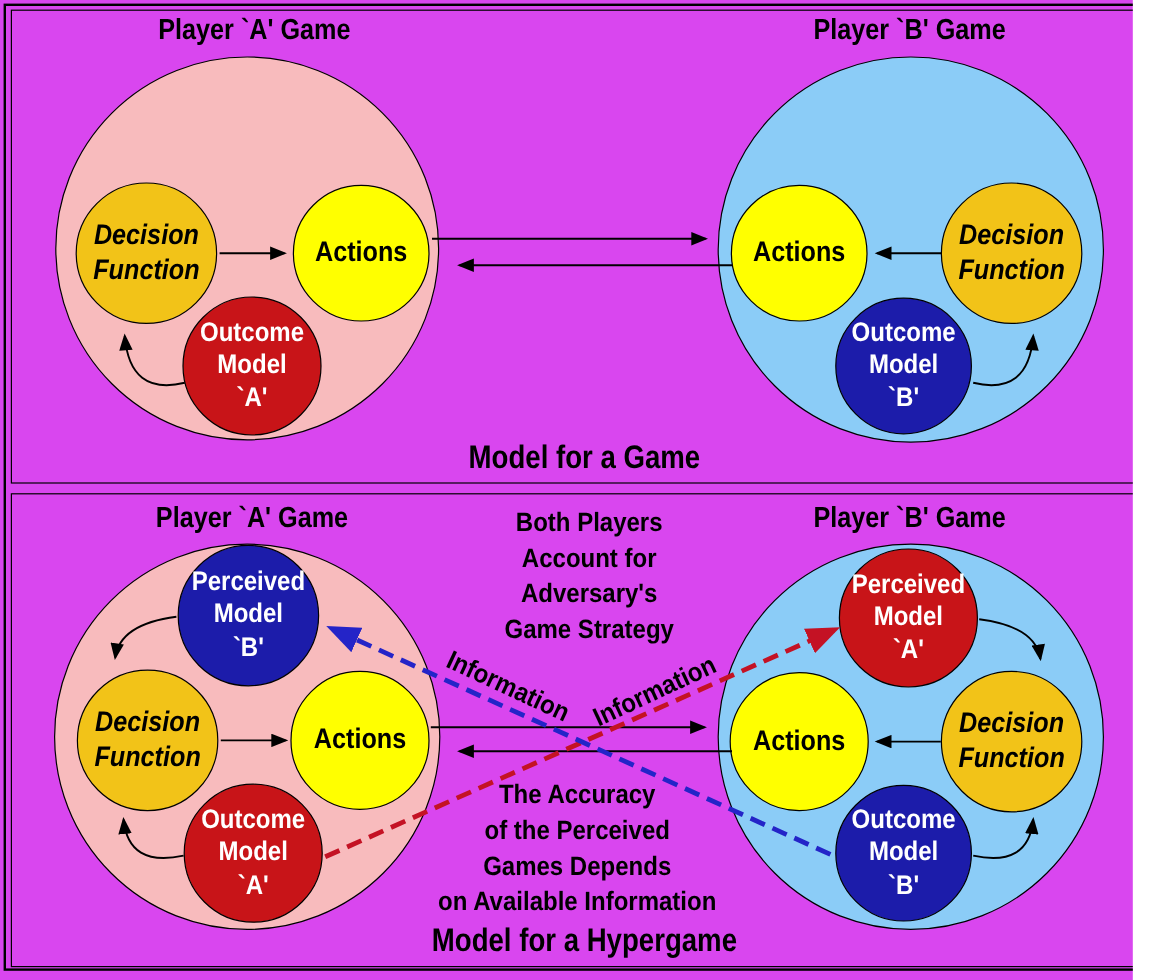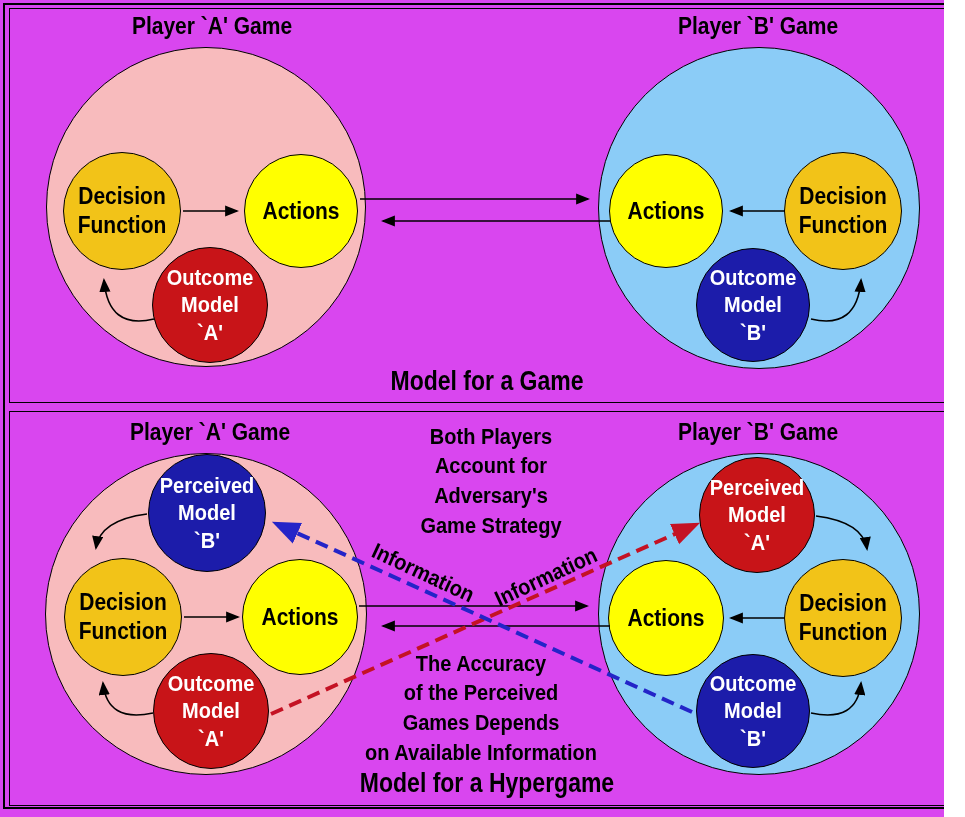--- a/index.html
+++ b/index.html
@@ -11,21 +11,21 @@
   .panel{position:absolute;left:9px;width:946px;height:395px;border:1px solid #000;box-sizing:border-box;}
   .panel-top{top:8px;}
   .panel-bottom{top:411px;}
 
   .big-circle{position:absolute;border-radius:50%;border:1.4px solid #000;box-sizing:border-box;}
   .fill-a{background:var(--game-a,#f8bbbd);}
   .fill-b{background:var(--game-b,#8bccf7);}
 
   .node{position:absolute;border-radius:50%;border:1.4px solid #000;box-sizing:border-box;
         display:flex;align-items:center;justify-content:center;text-align:center;}
-  .fill-gold{background:var(--gold,#f2c318);}
+  .fill-gold{background:var(--gold,#f2c318);font-style:italic;}
   .fill-yellow{background:var(--yellow,#ffff00);}
   .fill-red{background:var(--red,#c81418);}
   .fill-blue{background:var(--blue,#1c1caa);}
 
   .tx{display:inline-block;transform:scaleY(1.12);white-space:pre-line;}
   .c-label{font-size:21px;line-height:1.22;color:#000;}
   .c-label-white{font-size:20px;line-height:1.22;color:#fff;}
 
   .title{position:absolute;font-size:21px;white-space:nowrap;transform:translateX(-50%) scaleY(1.15);}
   .caption{position:absolute;font-size:23px;white-space:nowrap;transform:translateX(-50%) scaleY(1.18);}

